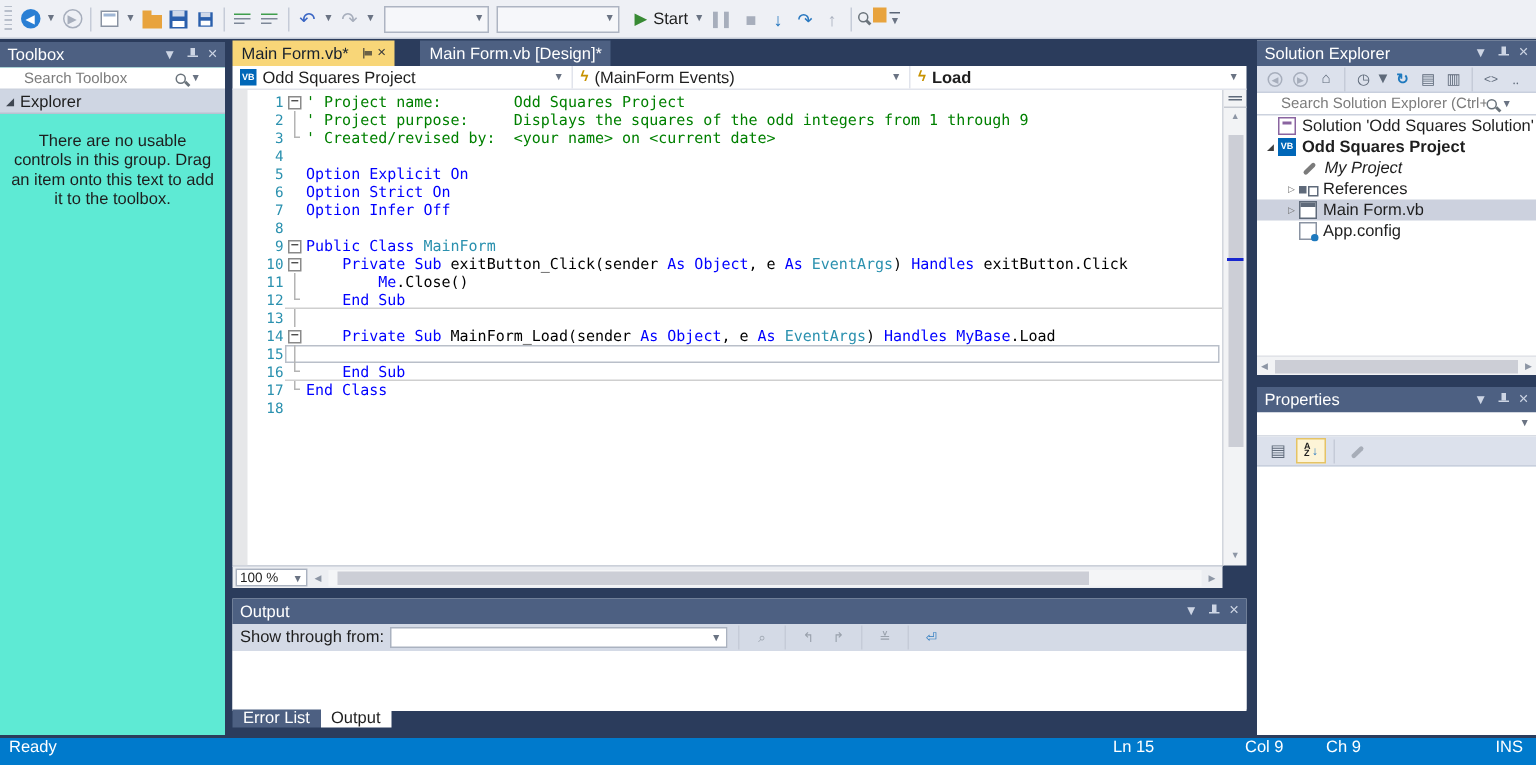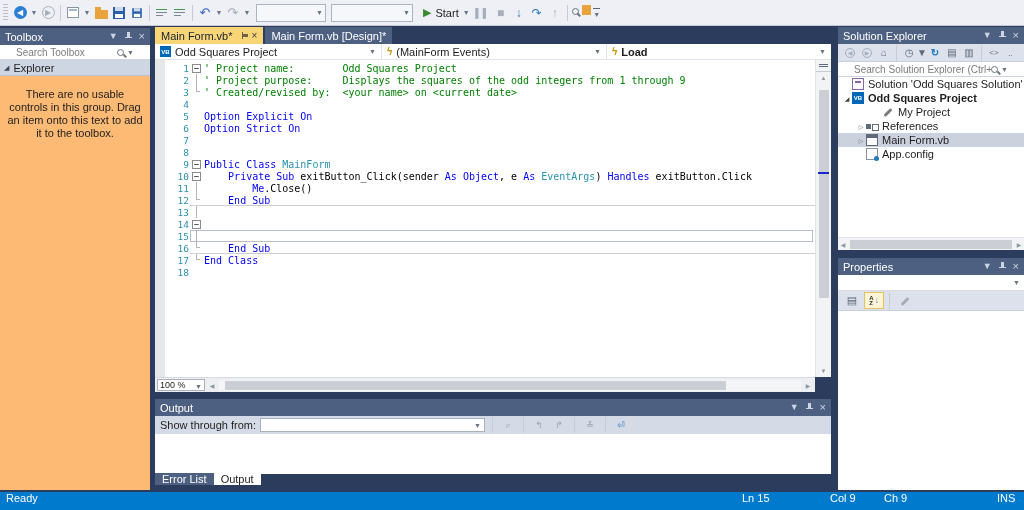--- a/index.html
+++ b/index.html
@@ -43,30 +43,30 @@
   .ptitle .sp{flex:1}
   .tbtn{color:#cdd5e4;margin-left:7px;font-size:9px;line-height:1}
   .tbtn.x{font-size:11px}
   .pin{position:relative;width:7px;height:9px;display:inline-block;margin-left:7px;color:#cdd5e4}
   .pin::before{content:"";position:absolute;left:2px;top:0;width:3px;height:5px;background:currentColor}
   .pin::after{content:"";position:absolute;left:0;top:5px;width:7px;height:1px;background:currentColor;box-shadow:3px 2px 0 -1px currentColor}
   .searchrow{height:15px;background:#fff;border-bottom:1px solid #ccd2de;display:flex;align-items:center;padding:0 16px;color:#7c7c7c}
   .searchrow .lab{flex:1;font-size:10px;overflow:hidden;white-space:nowrap}
 
   
-  .toolbox{position:absolute;left:0;top:28px;width:150px;height:462px;background:#fdba74}
+  .toolbox{position:absolute;left:0;top:28px;width:150px;height:462px;background:#5eead4}
   .group-hdr{height:16px;background:#cfd6e3;display:flex;align-items:center;padding:0 4px;gap:4px;border-bottom:1px solid #b9c2d2}
   .tri-exp{color:#3f4752;font-size:7px}
   .tbx-empty{padding:12px 6px;text-align:center;line-height:13px;color:#1e1e1e}
 
   
   .tabs{position:absolute;left:155px;top:27px;width:676px;height:17px;display:flex}
   .tab{padding:0 6px;display:flex;align-items:center;gap:5px;font-size:11px;white-space:nowrap}
   .tab.active{background:var(--tab-active,#f8d678);color:#17202d}
-  .tab.inactive{background:#4d6082;color:#fff;margin-left:2px}
+  .tab.inactive{background:#4d6082;color:#fff;margin-left:17px}
   .pinh{transform:rotate(90deg);color:#6b6145;margin-left:2px}
   .tab .x{font-size:10px;color:#3a3a3a}
   .navbar{position:absolute;left:155px;top:44px;width:676px;height:16px;background:#fff;border-bottom:1px solid #e1e4ec;display:flex}
   .nav-sec{display:flex;align-items:center;padding:0 5px;border-right:1px solid #e1e4ec;flex:none}
   .vb-badge{width:11px;height:11px;background:#0067b8;color:#fff;font-size:6px;font-weight:bold;display:flex;align-items:center;justify-content:center;margin-right:4px;flex:none}
   .bolt{color:#c79200;font-size:10px;margin-right:4px;font-weight:bold}
   .nav-label{flex:1;white-space:nowrap;overflow:hidden}
   .nav-label.b{font-weight:bold}
 
   
@@ -313,20 +313,21 @@
           <span class="ctext"><span class="c-kw">Option Explicit On</span></span>
         </div>
         <div class="code-row">
           <span class="lnum">6</span>
           <span class="fold"></span>
           <span class="ctext"><span class="c-kw">Option Strict On</span></span>
         </div>
         <div class="code-row">
           <span class="lnum">7</span>
           <span class="fold"></span>
+          <span class="ctext"><span class="c-kw">Option Infer Off</span></span>
         </div>
         <div class="code-row">
           <span class="lnum">8</span>
           <span class="fold"></span>
           <span class="ctext"></span>
         </div>
         <div class="code-row">
           <span class="lnum">9</span>
           <span class="fold">
             <span class="foldbox">−</span>
@@ -359,20 +360,21 @@
           <span class="fold">
             <span class="vline"></span>
           </span>
           <span class="ctext"></span>
         </div>
         <div class="code-row">
           <span class="lnum">14</span>
           <span class="fold">
             <span class="foldbox">−</span>
           </span>
+          <span class="ctext"><span class="c-pl">    </span><span class="c-kw">Private Sub </span><span class="c-pl">MainForm_Load(sender </span><span class="c-kw">As Object</span><span class="c-pl">, e </span><span class="c-kw">As </span><span class="c-typ">EventArgs</span><span class="c-pl">) </span><span class="c-kw">Handles MyBase</span><span class="c-pl">.Load</span></span>
         </div>
         <div class="code-row caret">
           <span class="lnum">15</span>
           <span class="fold">
             <span class="vline"></span>
           </span>
           <span class="ctext"></span>
         </div>
         <div class="code-row sep">
           <span class="lnum">16</span>
@@ -488,21 +490,21 @@
         <div class="trow" style="padding-left: 4px;">
           <span class="texp"></span>
           <span class="ti ti-solution"></span>
           <span class="tlabel">Solution 'Odd Squares Solution' (1 proj</span>
         </div>
         <div class="trow" style="padding-left: 4px;">
           <span class="texp open">◢</span>
           <span class="ti ti-vb-project">VB</span>
           <span class="tlabel b">Odd Squares Project</span>
         </div>
-        <div class="trow" style="padding-left: 34px;">
+        <div class="trow" style="padding-left: 19px; font-style: italic;">
           <span class="texp"></span>
           <span class="ti ti-wrench"></span>
           <span class="tlabel">My Project</span>
         </div>
         <div class="trow" style="padding-left: 18px;">
           <span class="texp">▷</span>
           <span class="ti ti-references"></span>
           <span class="tlabel">References</span>
         </div>
         <div class="trow sel" style="padding-left: 18px;">

